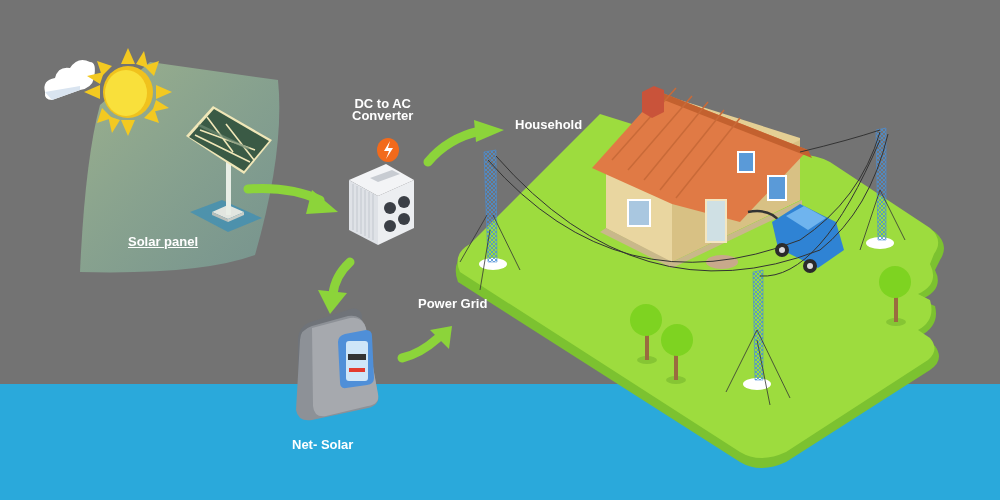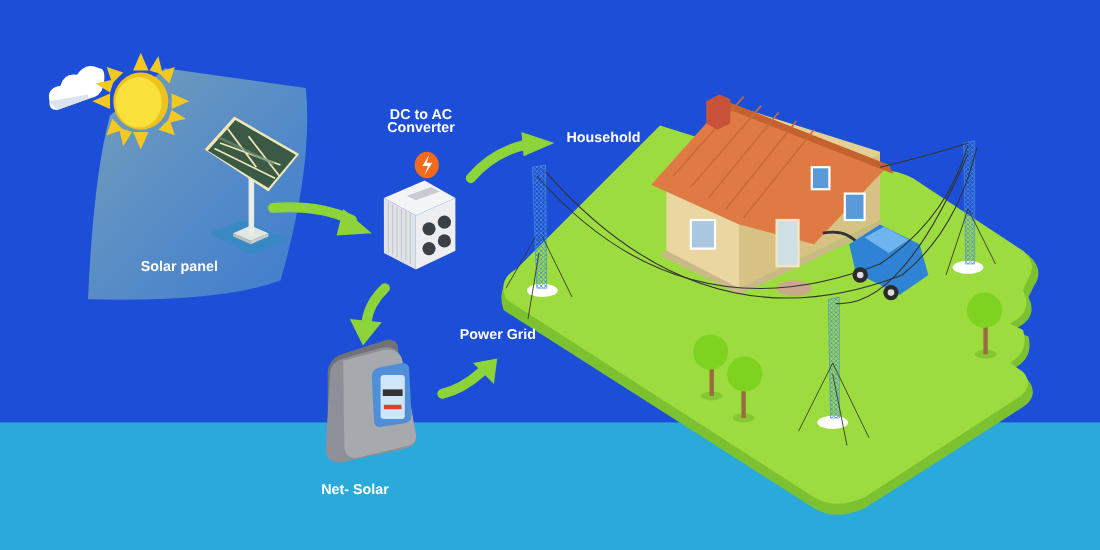--- a/index.html
+++ b/index.html
@@ -1,17 +1,17 @@
 <!DOCTYPE html>
 <html><head>
 <meta charset="utf-8">
 <style>
   html,body{margin:0;padding:0;}
   body{width:1000px;height:500px;overflow:hidden;background:#2aa9db;font-family:"Liberation Sans",sans-serif;}
-  #stage{position:relative;width:1000px;height:384px;background:#1d4ed8;}
+  #stage{position:relative;width:1000px;height:384px;background:#737373;}
   #stage svg{position:absolute;left:0;top:0;}
   .label{position:absolute;color:#fff;font-weight:bold;font-size:13px;line-height:12px;text-align:center;white-space:nowrap;}
 </style>
 </head>
 <body>
 
 <div id="stage">
 <svg width="1000" height="500" viewBox="0 0 1000 500">
   <defs>
     <linearGradient id="beam" x1="0" y1="0" x2="1" y2="1">
@@ -171,16 +171,16 @@
     <path d="M760 276 Q820 280 880 140"></path>
     <path d="M800 152 Q850 140 880 130"></path>
   </g>
 </svg>
 
 <div class="label" style="left:352px;top:98px;">
   <div>DC to AC</div>
   <div>Converter</div>
 </div>
 <div class="label" style="left:515px;top:119px;">Household</div>
-<div class="label" style="left:128px;top:236px;">Solar panel</div>
+<div class="label" style="left:128px;top:236px;text-decoration:underline;">Solar panel</div>
 <div class="label" style="left:384px;top:298px;margin-left:34px;">Power Grid</div>
 <div class="label" style="left:292px;top:439px;">Net- Solar</div>
 </div>
 
 </body></html>

